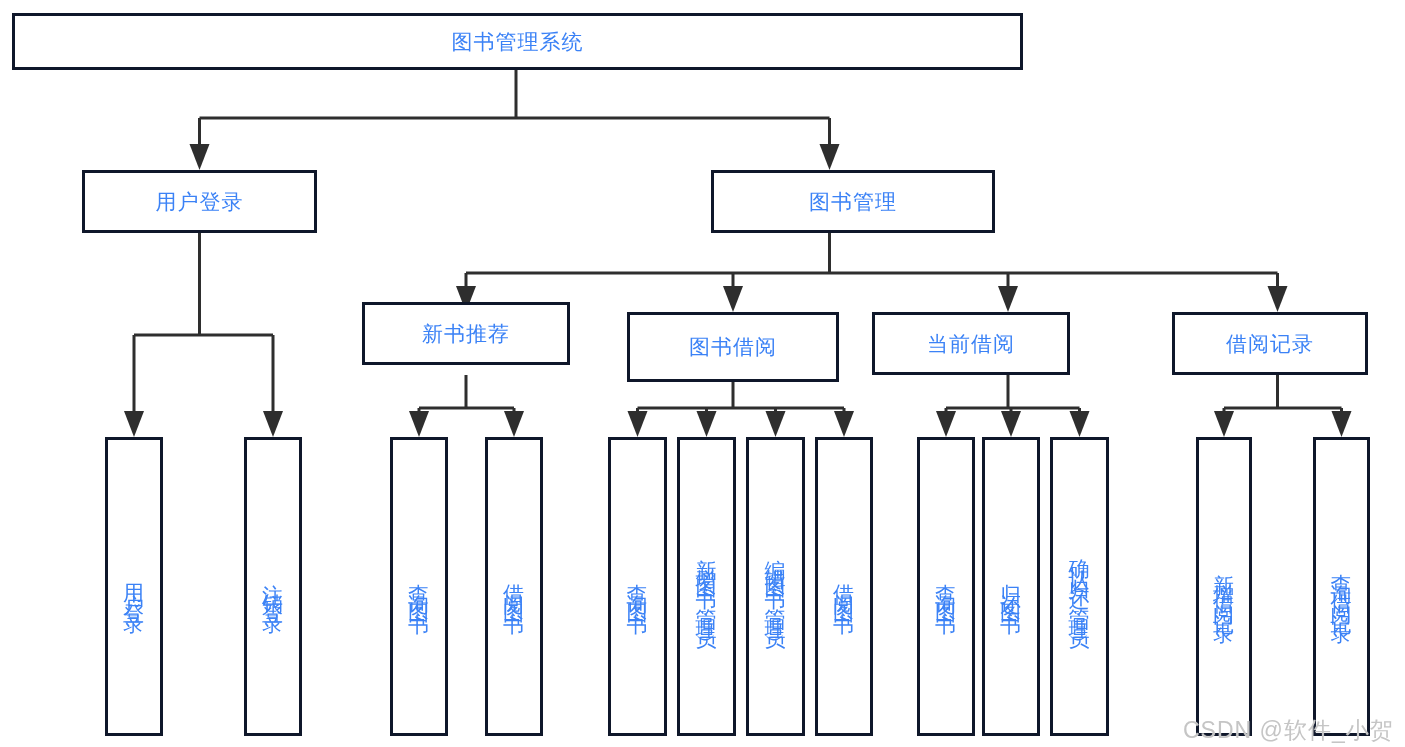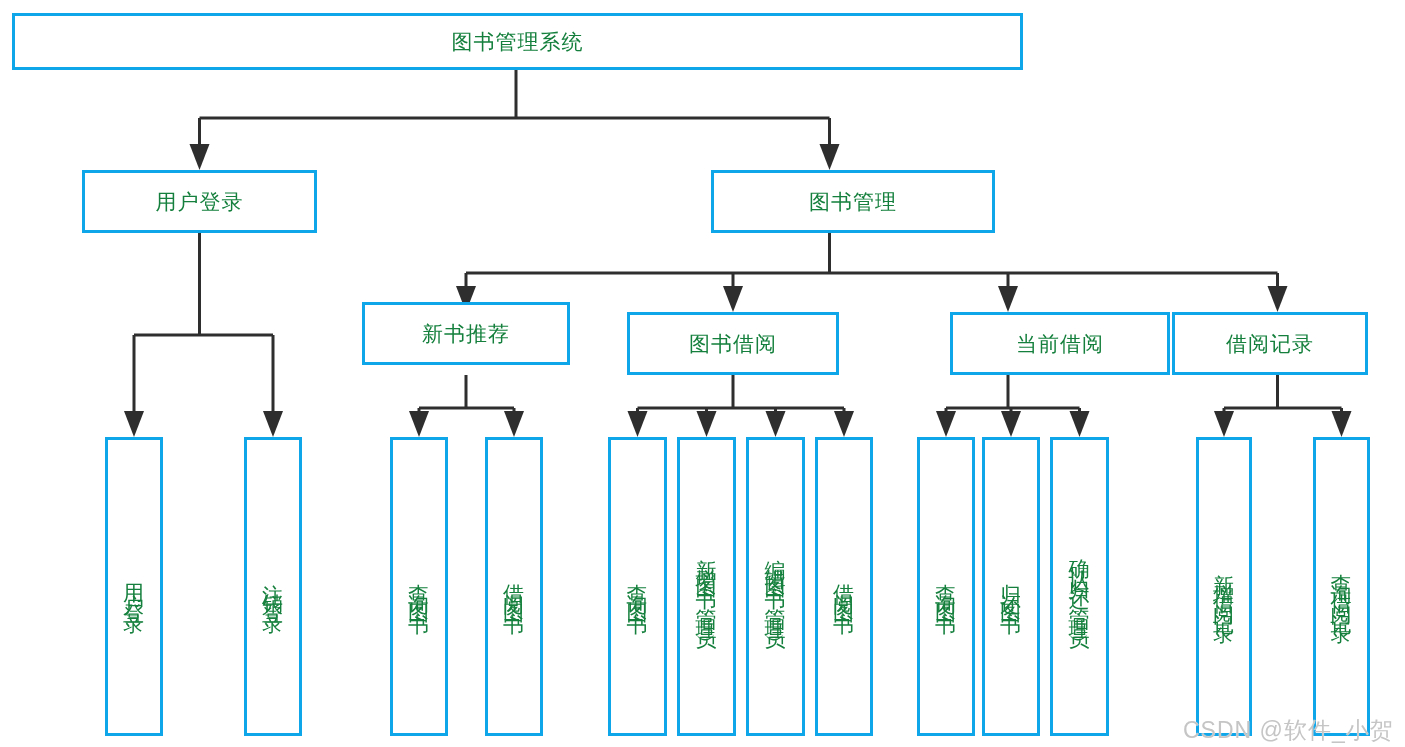--- a/index.html
+++ b/index.html
@@ -3,21 +3,21 @@
 <meta charset="utf-8">
 <style>
   html,body{margin:0;padding:0;background:#ffffff;}
   #canvas{
     position:relative;width:1405px;height:747px;background:#ffffff;
     font-family:"Liberation Sans","DejaVu Sans",sans-serif;overflow:hidden;
   }
   #wires{position:absolute;left:0;top:0;width:1405px;height:747px;}
   .box{
     position:absolute;box-sizing:border-box;
-    border:3px solid #0ea5e9;background:#ffffff;color:#15803d;
+    border:3px solid #0f172a;background:#ffffff;color:#3b82f6;
     display:flex;align-items:center;justify-content:center;
     font-size:21px;letter-spacing:1px;white-space:nowrap;
   }
   .vbox{
     writing-mode:vertical-rl;text-orientation:mixed;
     letter-spacing:10px;font-size:21px;white-space:normal;
     line-height:1;
   }
   .watermark{
     position:absolute;top:715px;left:1183px;z-index:6;
@@ -69,22 +69,22 @@
       <polygon points="1331.5,411 1351.5,411 1341.5,437"></polygon>
     </g>
   </svg>
 
   <div class="box" style="left:12px;top:13px;width:1011px;height:57px;">图书管理系统</div>
 
   <div class="box" style="left:82px;top:170px;width:235px;height:63px;">用户登录</div>
   <div class="box" style="left:711px;top:170px;width:284px;height:63px;">图书管理</div>
 
   <div class="box" style="left:362px;top:302px;width:208px;height:63px;font-family:Liberation Serif, serif;">新书推荐</div>
-  <div class="box" style="left:627px;top:312px;width:212px;height:63px;">图书借阅</div>
-  <div class="box" style="left:950px;top:312px;width:220px;height:63px;text-align:center;">当前借阅</div>
+  <div class="box" style="left:627px;top:312px;width:212px;height:70px;">图书借阅</div>
+  <div class="box" style="left:872px;top:312px;width:198px;height:63px;text-align:center;">当前借阅</div>
   <div class="box" style="left:1172px;top:312px;width:196px;height:63px;">借阅记录</div>
 
   <div class="box vbox" style="left:105px;top:437px;width:58px;height:299px;">用户登录</div>
   <div class="box vbox" style="left:244px;top:437px;width:58px;height:299px;">注销登录</div>
 
   <div class="box vbox" style="left:390px;top:437px;width:58px;height:299px;">查询图书</div>
   <div class="box vbox" style="left:485px;top:437px;width:58px;height:299px;">借阅图书</div>
 
   <div class="box vbox" style="left:608px;top:437px;width:59px;height:299px;">查询图书</div>
   <div class="box vbox" style="left:677px;top:437px;width:59px;height:299px;">新增图书（管理员）</div>

